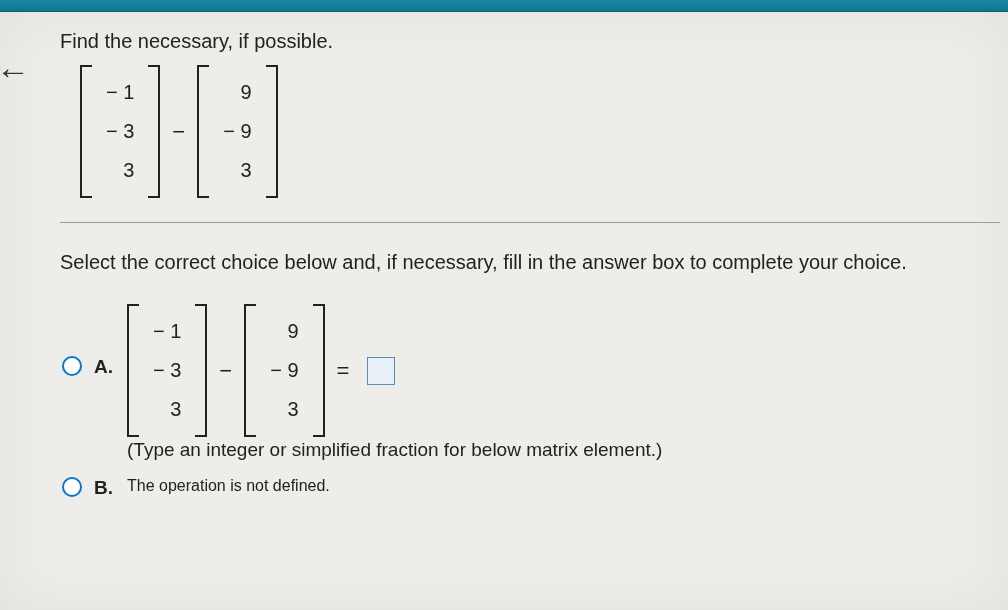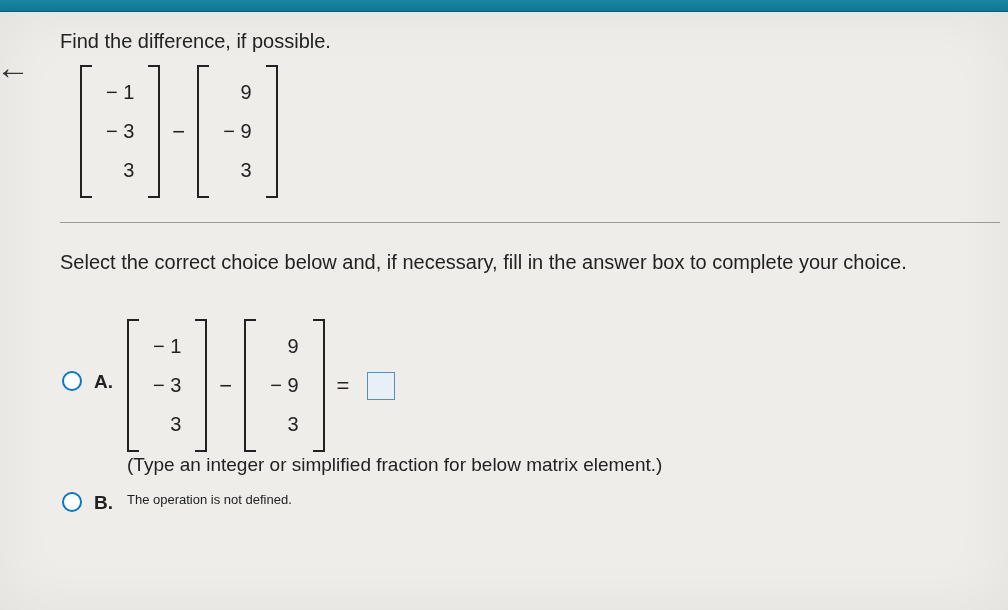--- a/index.html
+++ b/index.html
@@ -87,21 +87,21 @@
   }
   .hr {
     border: none;
     border-top: 1px solid #999;
     margin: 10px 0 28px 0;
     width: 940px;
   }
   .instr {
     font-size: 20px;
     color: #222;
-    margin-bottom: 45px;
+    margin-bottom: 30px;
   }
   .choice {
     display: flex;
     align-items: flex-start;
     margin-left: 2px;
     margin-bottom: 6px;
   }
   .radio {
     width: 20px;
     height: 20px;
@@ -129,35 +129,35 @@
     background: #e8f0f7;
     display: inline-block;
     margin-left: 6px;
   }
   .note {
     font-size: 19px;
     color: #222;
     margin-top: 2px;
   }
   .choice-b-text {
-    font-size: 13px;
+    font-size: 16px;
     color: #222;
     margin-top: 2px;
   }
 </style>
 </head>
 <body>
 
 <div class="topbar"></div>
 
 <div class="page">
 
   <div class="back-arrow">←</div>
 
-  <div class="prompt">Find the difference, if possible.</div>
+  <div class="prompt">Find the necessary, if possible.</div>
 
   <div class="matrix-row">
     <div class="matrix">
       <div class="bracket bracket-left"></div>
       <div class="mcol">
         <div class="mcell">− 1</div>
         <div class="mcell">− 3</div>
         <div class="mcell">3</div>
       </div>
       <div class="bracket bracket-right"></div>

